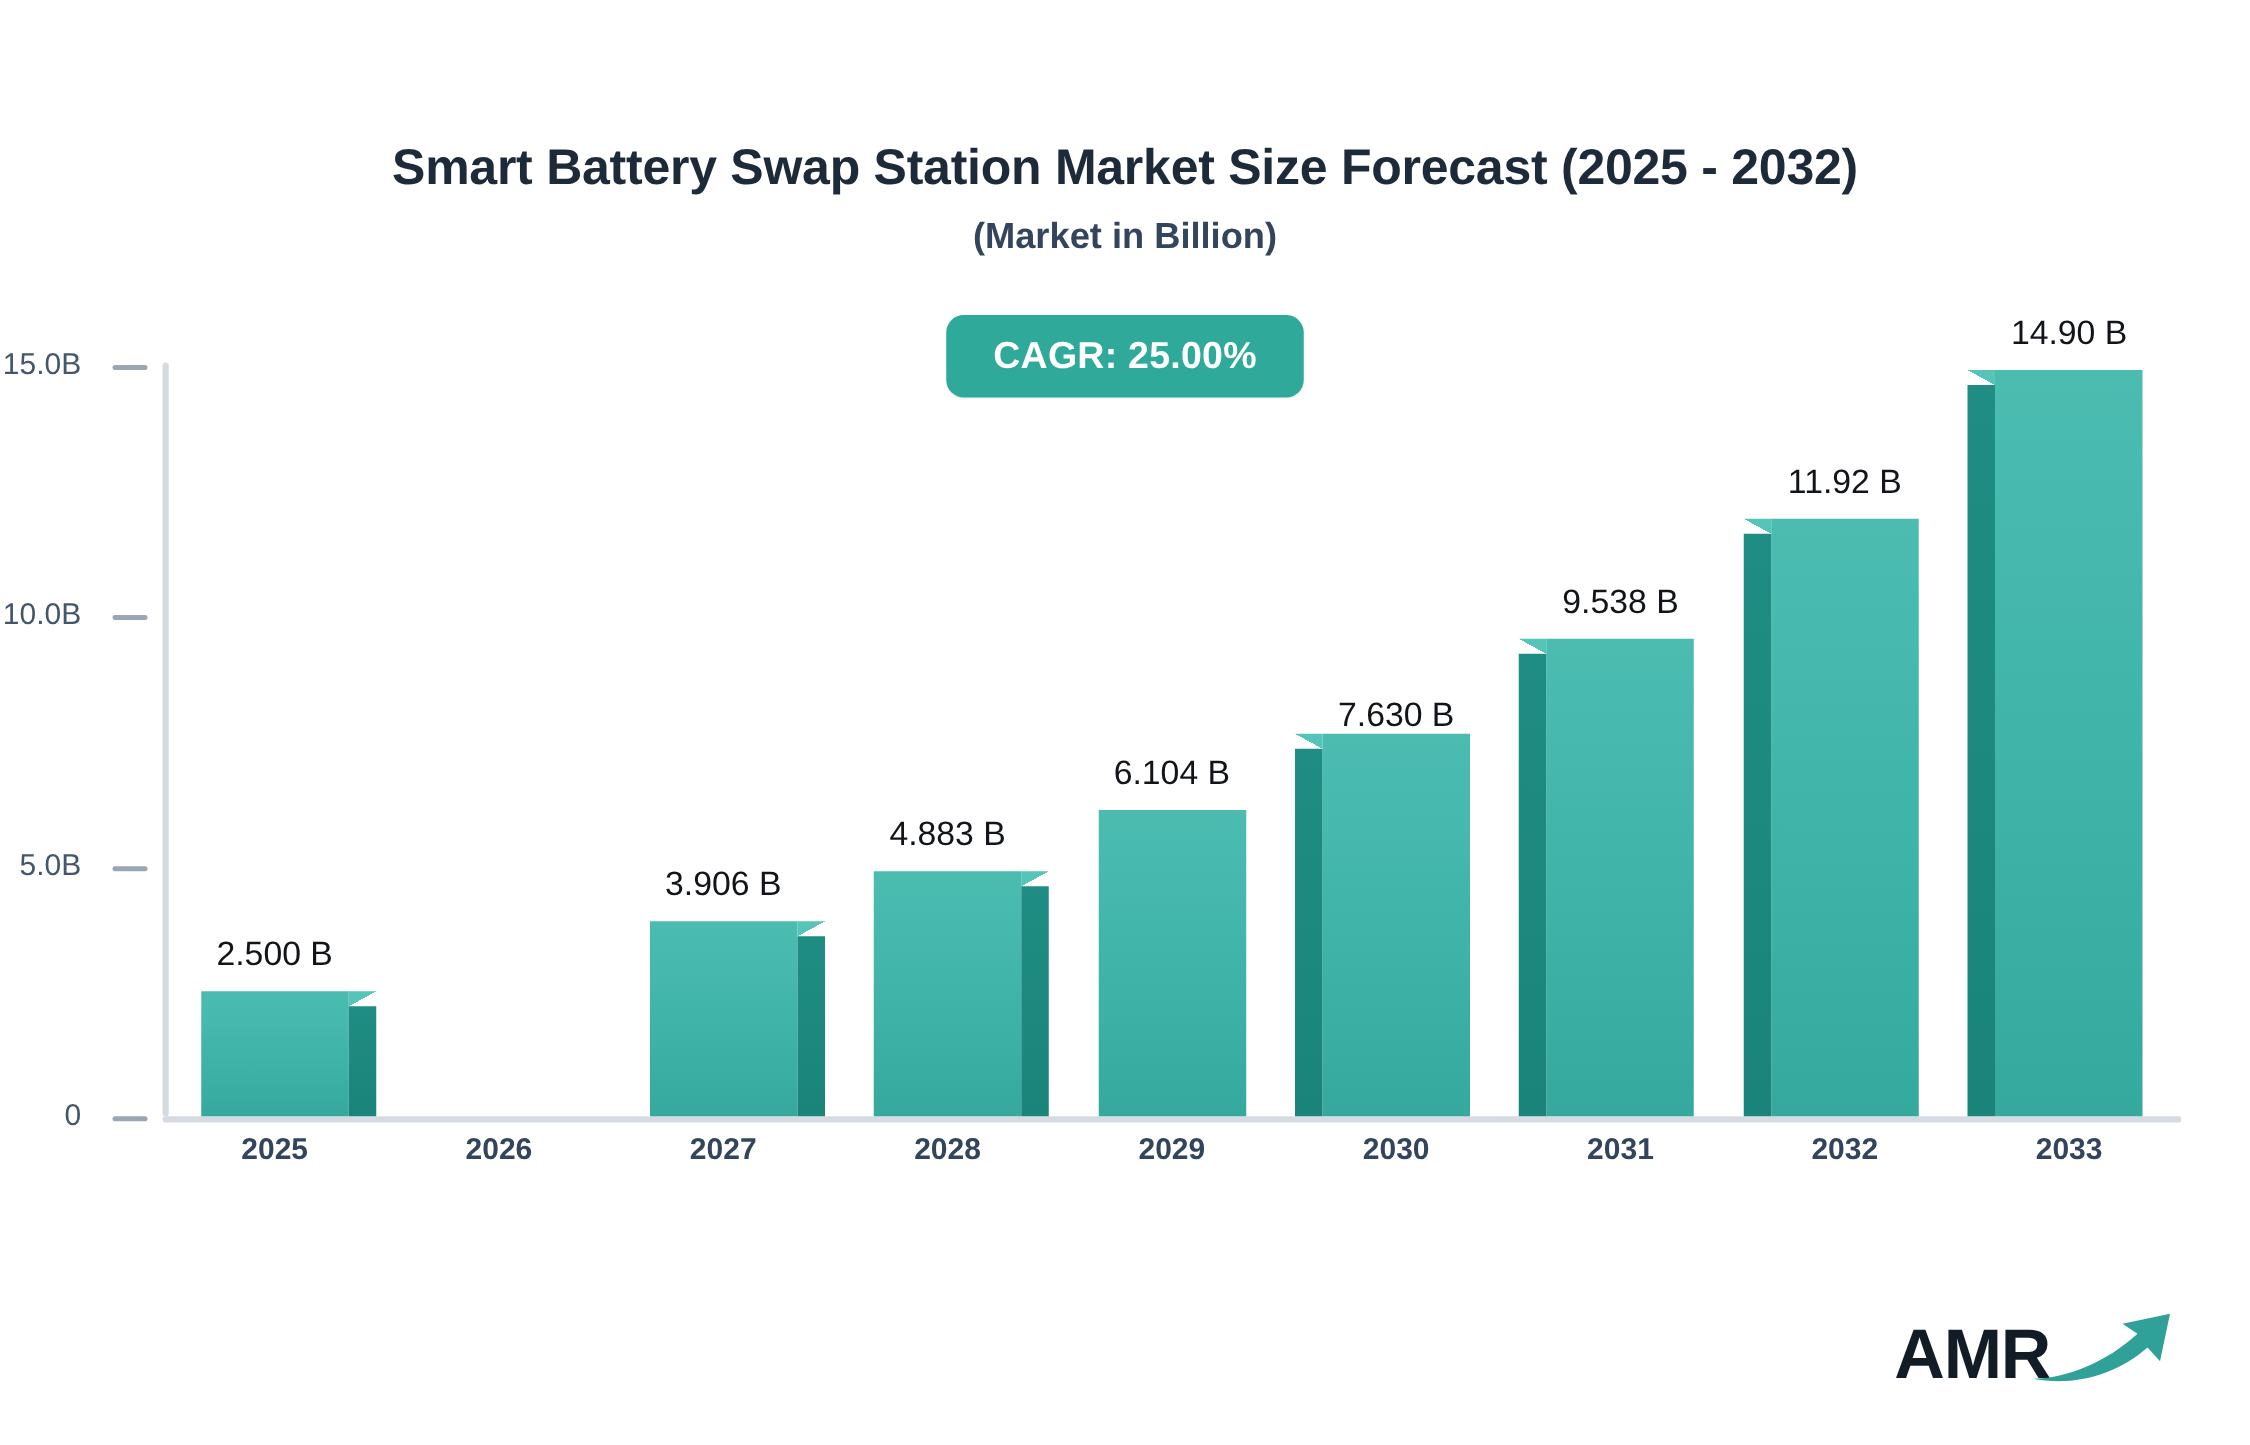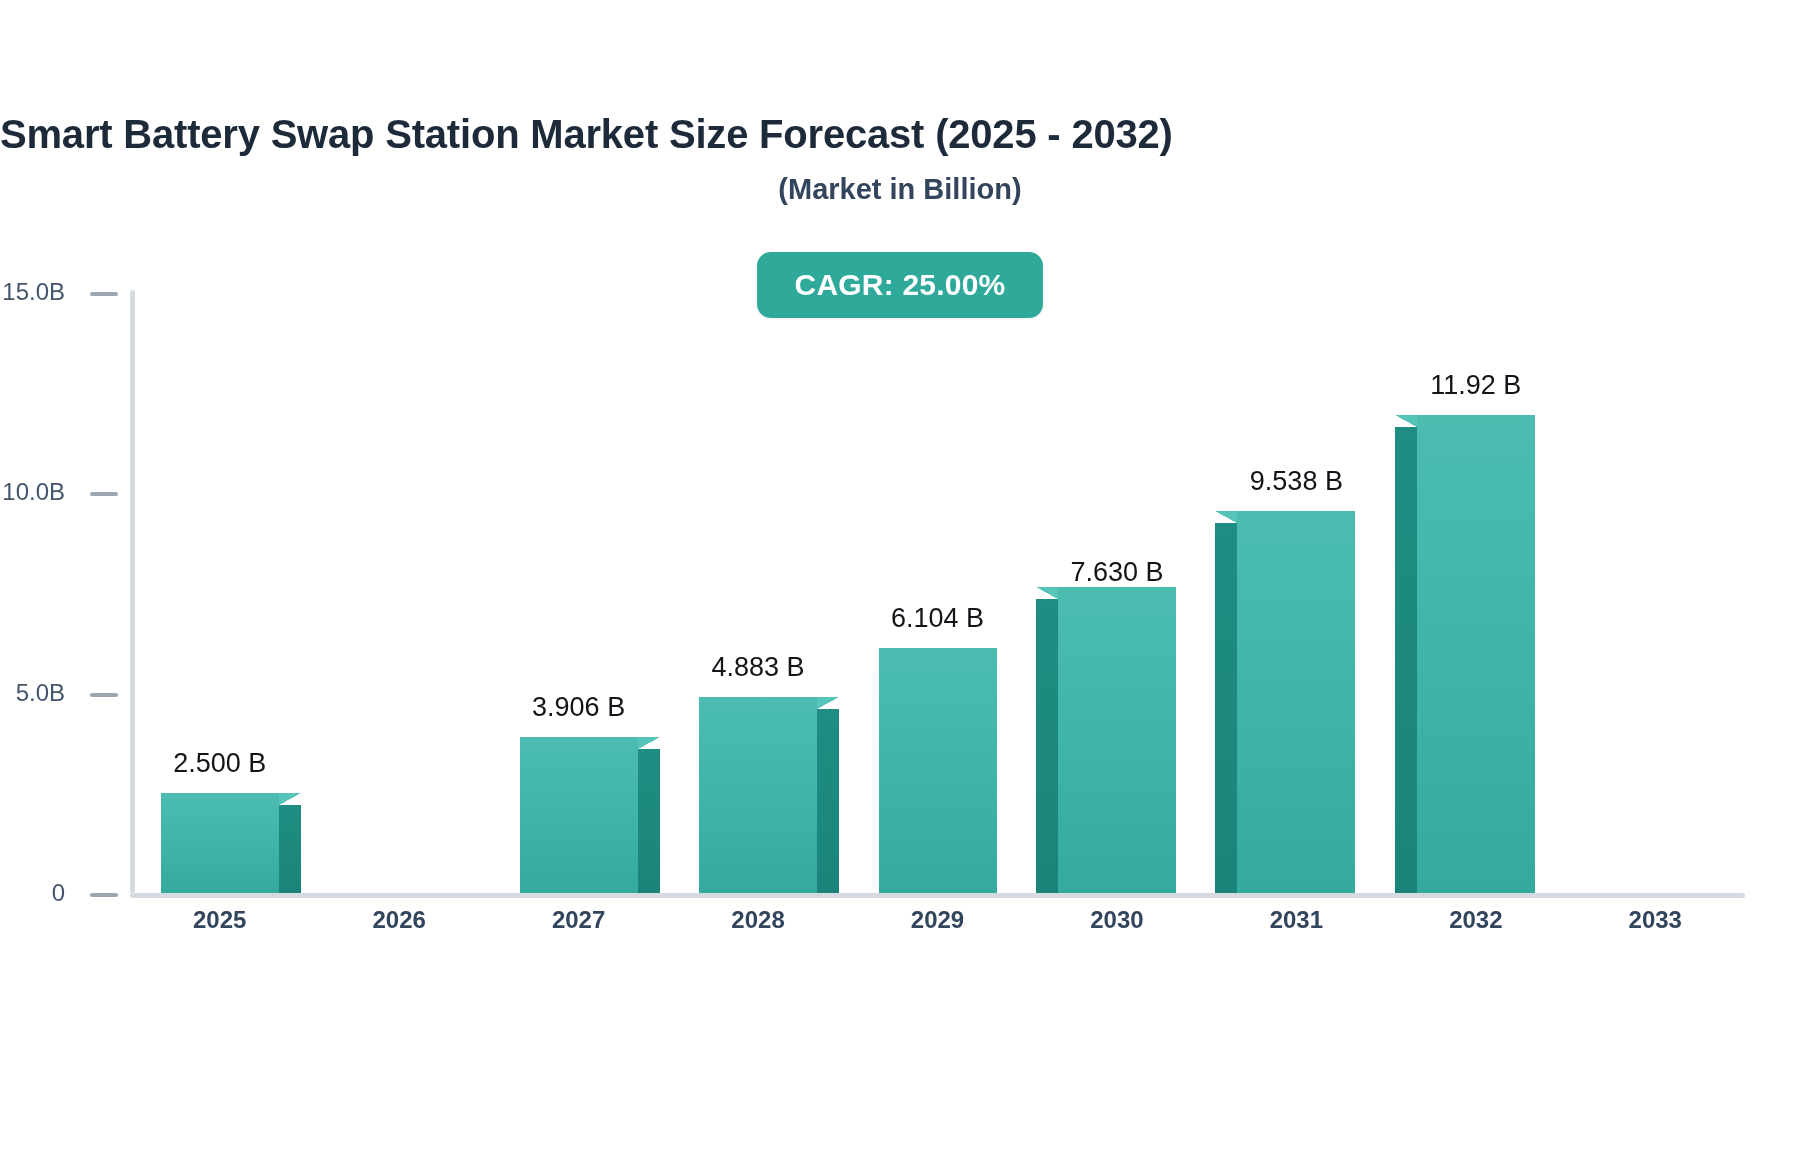--- a/index.html
+++ b/index.html
@@ -9,20 +9,21 @@
     font-family:"Liberation Sans", sans-serif;
     position:relative;
     overflow:hidden;
   }
 
   .chart-root{position:absolute;inset:0;}
 
   
   .title{
     position:absolute;top:112px;left:0;width:1800px;
+    text-align:center;
     font-size:40px;font-weight:bold;color:#1d2a3a;
     letter-spacing:-0.2px;
     white-space:nowrap;
   }
   .subtitle{
     position:absolute;top:173px;left:0;width:1800px;
     text-align:center;
     font-size:29px;font-weight:bold;color:#33455c;
   }
 
@@ -209,29 +210,45 @@
           <div class="bar-value" style="bottom: 396.156px;">9.538 B</div>
         </div>
         <div class="bar-slot" style="left: 1286.83px; width: 118px; height: 477.595px;">
           <div class="bar" style="height: 477.595px;">
             <div class="bar-face"></div>
             <div class="bar-side left" style="height: 465.595px;"></div>
             <div class="bar-cap left" style="top: 0px;"></div>
           </div>
           <div class="bar-value" style="bottom: 491.595px;">11.92 B</div>
         </div>
+        <div class="bar-slot" style="left: 1466.28px; width: 118px; height: 596.993px;">
+          <div class="bar" style="height: 596.993px;">
+            <div class="bar-face"></div>
+            <div class="bar-side left" style="height: 584.993px;"></div>
+            <div class="bar-cap left" style="top: 0px;"></div>
+          </div>
+          <div class="bar-value" style="bottom: 610.993px;">14.90 B</div>
+        </div>
       </div>
   </div>
 
   <div class="xlabels" id="xlabels">
       <div class="xlabel" style="left: 0px; width: 179.444px;">2025</div>
       <div class="xlabel" style="left: 179.444px; width: 179.444px;">2026</div>
       <div class="xlabel" style="left: 358.889px; width: 179.444px;">2027</div>
       <div class="xlabel" style="left: 538.333px; width: 179.444px;">2028</div>
       <div class="xlabel" style="left: 717.778px; width: 179.444px;">2029</div>
       <div class="xlabel" style="left: 897.222px; width: 179.444px;">2030</div>
       <div class="xlabel" style="left: 1076.67px; width: 179.444px;">2031</div>
       <div class="xlabel" style="left: 1256.11px; width: 179.444px;">2032</div>
       <div class="xlabel" style="left: 1435.56px; width: 179.444px;">2033</div>
     </div>
 
+  <div class="logo">
+    <span class="logo-text">AMR</span>
+    <span class="logo-arrow">
+      <svg width="118" height="62" viewBox="0 0 118 62">
+        <path d="M2 56 C30 56 62 42 86 20 L74 12 L112 4 L104 42 L94 31 C68 54 34 62 2 56 Z" fill="#2fa199"></path>
+      </svg>
+    </span>
+  </div>
 
 </div>
 
 </body></html>

